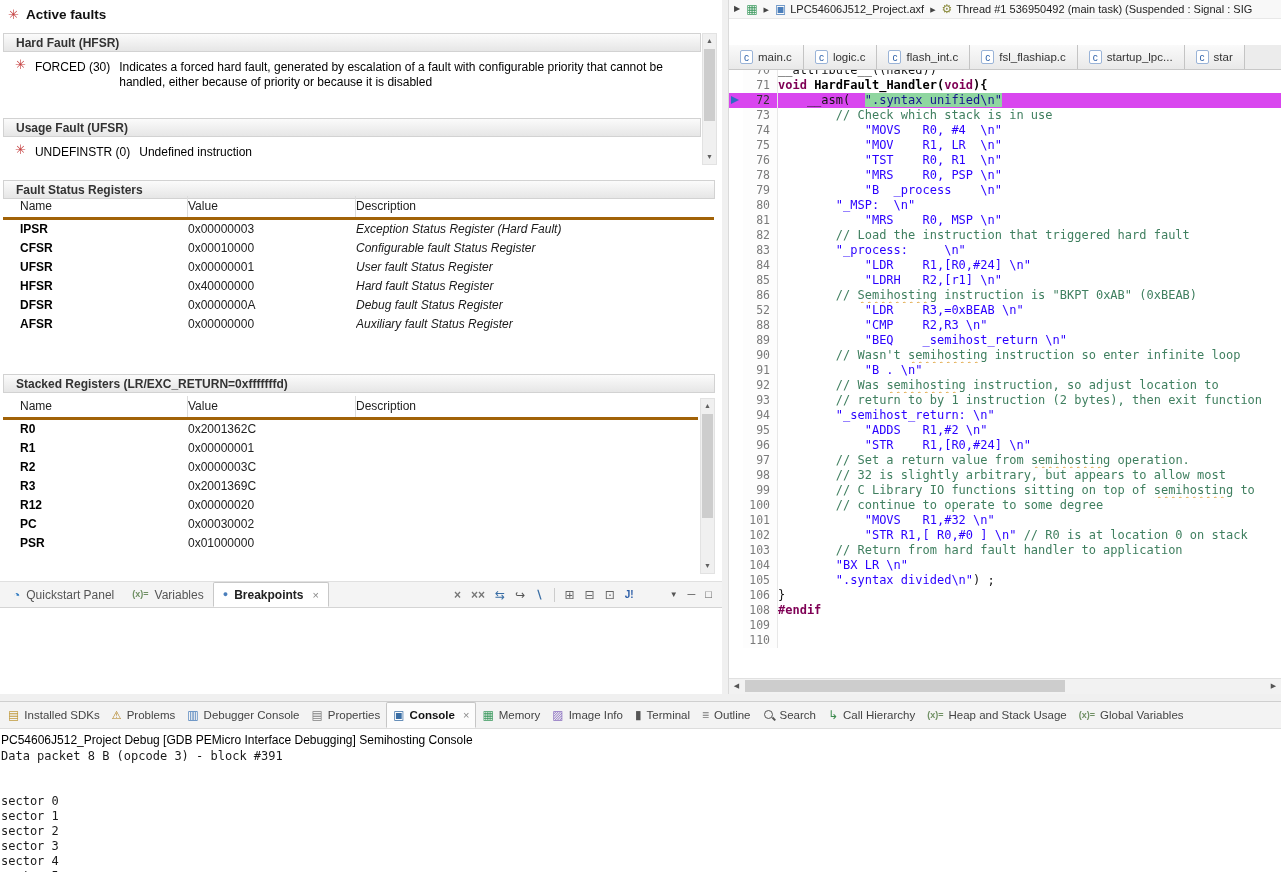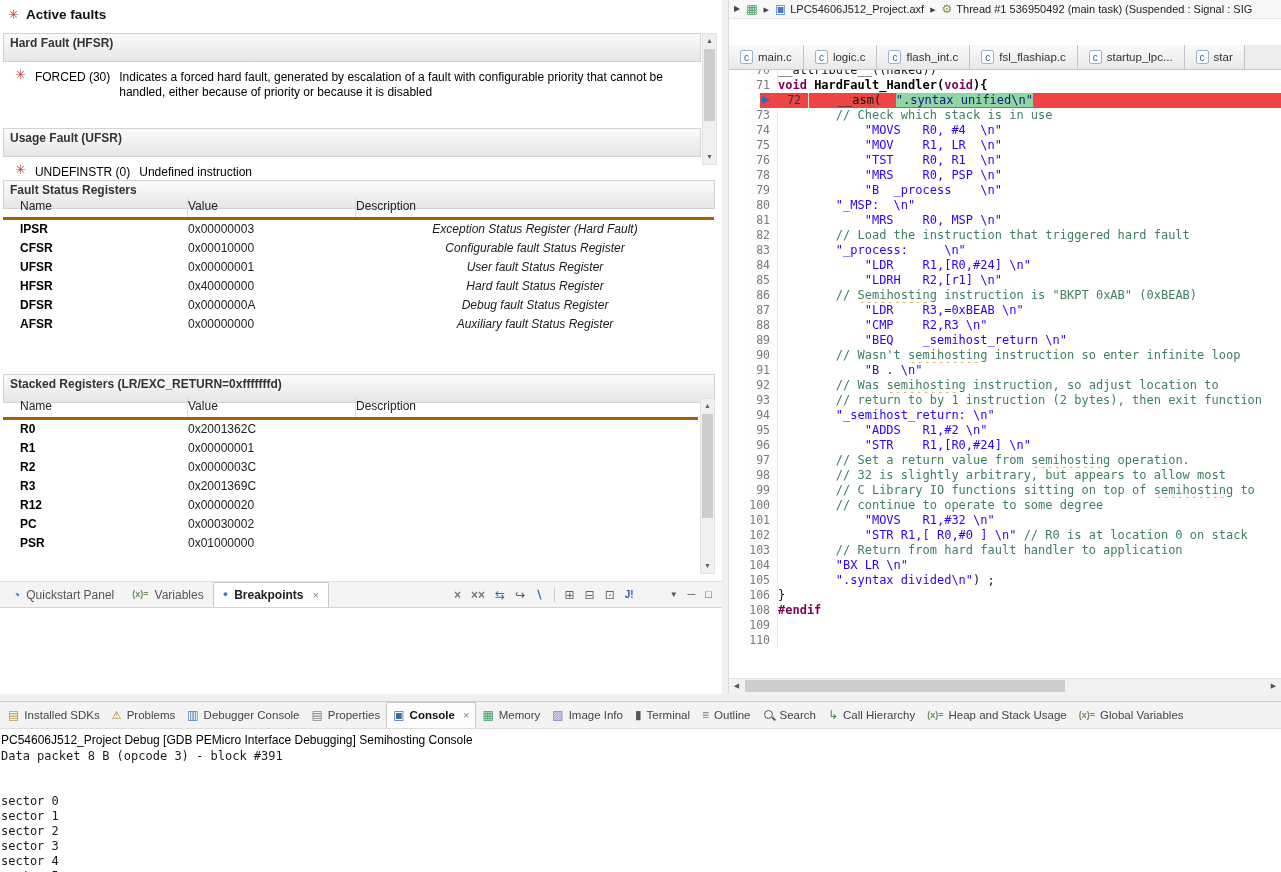--- a/index.html
+++ b/index.html
@@ -4,41 +4,41 @@
 <style>
   html,body{margin:0;padding:0;background:#F0F0F0;}
   .app{position:relative;width:1281px;height:872px;background:#F0F0F0;overflow:hidden;
        font-family:"Liberation Sans","DejaVu Sans",sans-serif;font-size:12px;color:#1a1a1a;}
 
   
   .faults-panel{position:absolute;left:0;top:0;width:722px;height:581px;background:#fff;}
   .af-title-row{position:absolute;top:7px;left:8px;display:flex;align-items:center;gap:7px;}
   .af-title-row h1{font-size:13.5px;margin:0;font-weight:bold;color:#111;}
   #fault-sections{position:absolute;top:33px;left:0;right:0;}
-  .sec-header{height:29px;line-height:19px;background:linear-gradient(#FBFBFB,#E6E6E6);
-              border:1px solid #D2D2D2;font-weight:bold;color:#333;padding-left:6px;font-size:12px;box-sizing:border-box;}
+  .sec-header{height:19px;line-height:19px;background:linear-gradient(#FBFBFB,#E6E6E6);
+              border:1px solid #D2D2D2;font-weight:bold;color:#333;padding-left:12px;font-size:12px;box-sizing:border-box;}
   #fault-sections .sec-header{margin:0 21px 0 3px;}
   .fault-row{display:flex;align-items:flex-start;gap:9px;margin:6px 30px 0 15px;}
   .fault-row + .sec-header{margin-top:28px !important;}
   .fault-name{white-space:nowrap;padding-top:2px;color:#000;}
   .fault-desc{max-width:575px;line-height:15px;padding-top:2px;color:#000;}
   .abs-header{position:absolute;left:3px;box-sizing:border-box;}
   #fsr-header{top:180px;right:7px;}
   #stk-header{top:374px;right:7px;}
   .ftable{position:absolute;left:3px;}
   #fsr-table{top:196px;right:8px;}
   #stk-table{top:396px;right:24px;}
   .trow{display:grid;grid-template-columns:168px 168px 1fr;height:19px;line-height:19px;padding-left:17px;}
   .trow.head{height:21px;line-height:21px;color:#222;border-bottom:3px solid #a16207;}
   .trow.head .tc{border-right:1px solid #DCDCDC;}
   .trow.head .tc:last-child{border-right:none;}
   .tc{overflow:hidden;white-space:nowrap;}
   .tc.name{font-weight:bold;color:#000;}
   .tc.val{color:#222;}
-  .tc.desc.italic{font-style:italic;text-align:center;}
+  .tc.desc.italic{font-style:italic;}
 
   
   .vscroll{position:absolute;width:15px;background:#F0F0F0;border:1px solid #E2E2E2;box-sizing:border-box;}
   .sb{position:absolute;left:0;width:13px;height:14px;font-size:7px;color:#606060;text-align:center;line-height:14px;}
   .sb.b-up{top:0;} .sb.b-dn{bottom:0;}
   .sb-thumb{position:absolute;left:1px;width:11px;background:#CDCDCD;}
 
   
   .left-tabbar{position:absolute;left:0;top:581px;width:722px;height:27px;background:#F4F4F4;
                border-top:1px solid #E0E0E0;border-bottom:1px solid #D4D4D4;display:flex;align-items:stretch;padding-left:4px;box-sizing:border-box;}
@@ -64,21 +64,21 @@
         border-right:1px solid #C4C4C4;font-size:11.5px;color:#333;white-space:nowrap;}
   .cfile{width:13px;height:14px;border:1px solid #9AB4D8;background:#fff;color:#2B5FA8;font-size:10px;
          line-height:13px;text-align:center;border-radius:2px;display:inline-block;box-sizing:border-box;}
   .ecode{flex:1;overflow:hidden;font-family:"DejaVu Sans Mono","Liberation Mono",monospace;font-size:12px;position:relative;}
   #codewrap{margin-top:-7px;}
   .cl{display:flex;height:15px;}
   .cl .mk{width:14px;flex:none;position:relative;}
   .cl .ln{width:27px;flex:none;text-align:right;padding-right:7px;color:#7A7A7A;border-right:1px solid #E8E8E8;
           font-size:11.5px;line-height:15px;background:#FDFDFD;}
   .cl .ct{flex:1;white-space:pre;line-height:15px;overflow:hidden;}
-  .cl.cur{background:#ef4444;margin-left:31px;}
+  .cl.cur{background:#d946ef;}
   .cl.cur .ln{background:transparent;color:#333;}
   .ip{position:absolute;left:2px;top:3px;width:0;height:0;border-left:8px solid #2F6AC4;
       border-top:4px solid transparent;border-bottom:4px solid transparent;}
   .tk-p{color:#141414;}
   .tk-kw{color:#7F0055;font-weight:bold;}
   .tk-fn{color:#000;font-weight:bold;}
   .tk-str{color:#2A00FF;}
   .tk-com{color:#3F7F5F;}
   .tk-com-sp{color:#3F7F5F;text-decoration:underline wavy #E0A43C;text-decoration-thickness:1px;text-underline-offset:2px;text-align:right;}
   .tk-pp{color:#7F0055;font-weight:bold;}
@@ -409,21 +409,21 @@
             <span class="ln">85</span>
             <span class="ct"><span class="tk-str">            "LDRH   R2,[r1] \n"</span></span>
           </div>
           <div class="cl">
             <span class="mk"></span>
             <span class="ln">86</span>
             <span class="ct"><span class="tk-com">        // </span><span class="tk-com-sp">Semihosting</span><span class="tk-com"> instruction is "BKPT 0xAB" (0xBEAB)</span></span>
           </div>
           <div class="cl">
             <span class="mk"></span>
-            <span class="ln">87</span>
+            <span class="ln">52</span>
             <span class="ct"><span class="tk-str">            "LDR    R3,=0xBEAB \n"</span></span>
           </div>
           <div class="cl">
             <span class="mk"></span>
             <span class="ln">88</span>
             <span class="ct"><span class="tk-str">            "CMP    R2,R3 \n"</span></span>
           </div>
           <div class="cl">
             <span class="mk"></span>
             <span class="ln">89</span>

